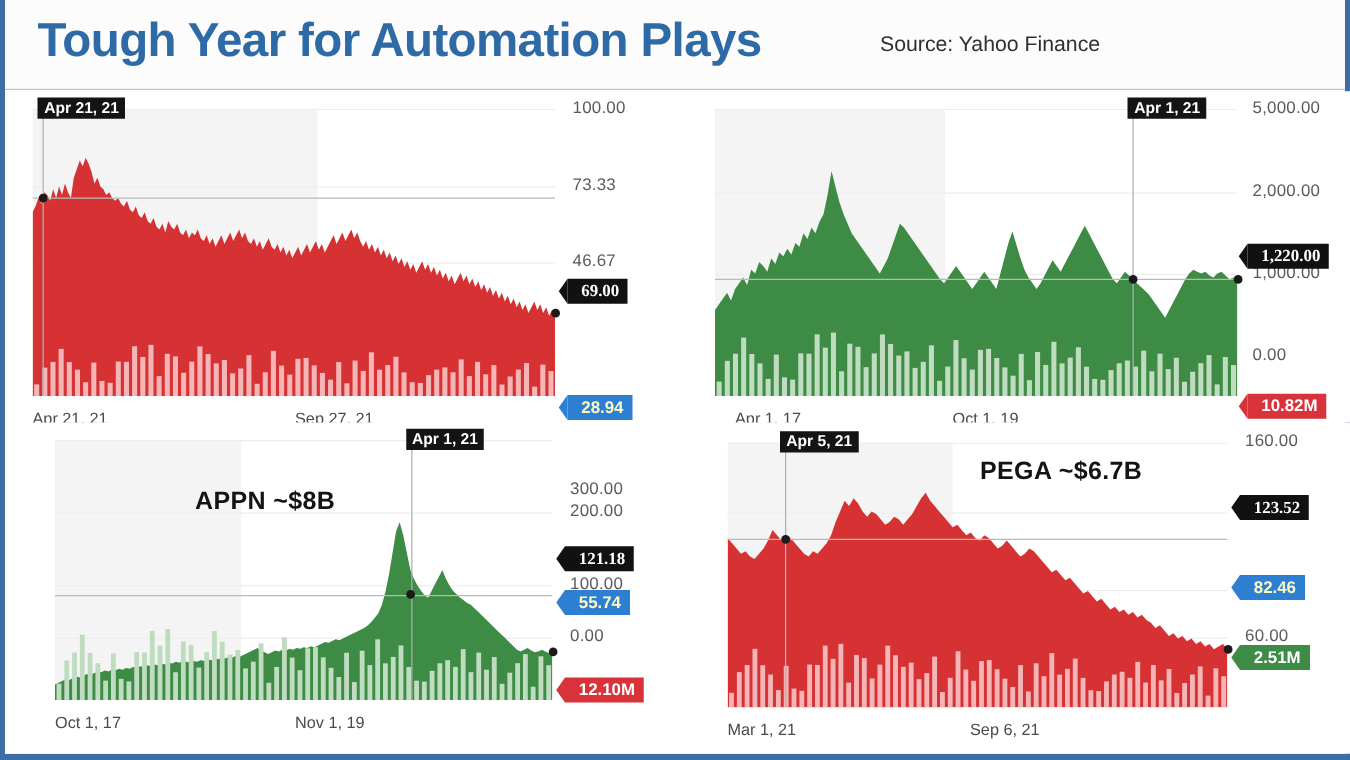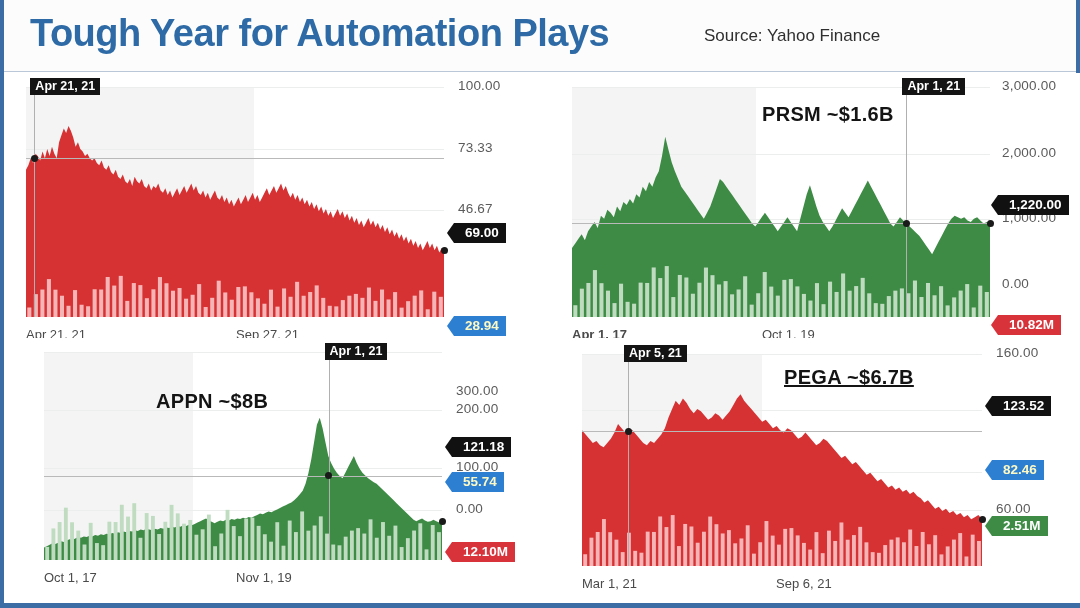--- a/index.html
+++ b/index.html
@@ -87,21 +87,21 @@
     font-size:13.5px;font-weight:bold;color:#ffffff;
     white-space:nowrap;box-sizing:border-box;
   }
   .badge::before{
     content:"";position:absolute;left:-7px;top:0;
     width:0;height:0;
     border-top:10px solid transparent;
     border-bottom:10px solid transparent;
     border-right:7px solid currentColor;
   }
-  .badge.black{background:#111111;color:#111111;}
+  .badge.black{background:#111111;color:#111111;font-family:Liberation Serif, serif;}
   .badge.black span{color:#ffffff;}
   .badge.blue{background:#2d7fd2;color:#2d7fd2;}
   .badge.blue span{color:#fef9c3;}
   .badge.green{background:#3d8b45;color:#3d8b45;}
   .badge.green span{color:#ffffff;}
   .badge.red{background:#d8333a;color:#d8333a;}
   .badge.red span{color:#ffffff;margin-top:28px;}
 
   
   .datepill{
@@ -294,26 +294,25 @@
                 <rect x="406.24" y="198.65" width="4.05" height="31.35" fill="#bfdcc0"></rect>
                 <rect x="412.78" y="205.02" width="4.05" height="24.98" fill="#bfdcc0"></rect>
               </svg>
               <div class="hline" style="top: 136.467px;"></div>
               <div class="vline" style="left: 334.4px;"></div>
             </div>
             <div class="dot" style="left: 334.4px; top: 136.467px;"></div>
             <div class="dot" style="left: 418px; top: 136.467px;"></div>
           </div>
           <div class="datepill" style="left: 358.4px; top: 5px;">Apr 1, 21</div>
-          <div class="cname" style="left: 218px; top: 30px;">PRSM ~$1.6B</div>
-          <div class="ytick" style="left: 458px; top: 5px;">3,000.00</div>
+          <div class="ytick" style="left: 458px; top: 5px;">5,000.00</div>
           <div class="ytick" style="left: 458px; top: 71.7px;">2,000.00</div>
           <div class="ytick" style="left: 458px; top: 137.25px;">1,000.00</div>
           <div class="ytick" style="left: 458px; top: 202.8px;">0.00</div>
-          <div class="xtick" style="left: 28px; top: 254px; font-weight: bold;">Apr 1, 17</div>
+          <div class="xtick" style="left: 44px; top: 254px;">Apr 1, 17</div>
           <div class="xtick" style="left: 218px; top: 254px;">Oct 1, 19</div>
           <div class="badge black" style="left: 454px; top: 122px;"><span>1,220.00</span></div>
           <div class="badge red" style="left: 454px; top: 242px;"><span>10.82M</span></div>
         </div>
       </div>
     <div class="cell bl">
         <div class="chart" id="c2">
           <div class="plot" style="left: 40px; top: 14px; width: 398px; height: 208px;">
             <div class="plot-inner">
               <div class="shade" style="width: 149.25px;"></div>
@@ -483,21 +482,21 @@
                 <rect x="388.75" y="180.65" width="3.88" height="31.35" fill="#f5b4b5"></rect>
                 <rect x="395.00" y="187.02" width="3.88" height="24.98" fill="#f5b4b5"></rect>
               </svg>
               <div class="hline" style="top: 77.3376px;"></div>
               <div class="vline" style="left: 46px;"></div>
             </div>
             <div class="dot" style="left: 46px; top: 77.3376px;"></div>
             <div class="dot" style="left: 400px; top: 165.36px;"></div>
           </div>
           <div class="datepill" style="left: 80px; top: 7px;">Apr 5, 21</div>
-          <div class="cname" style="left: 240px; top: 28px; text-decoration: underline;">PEGA ~$6.7B</div>
+          <div class="cname" style="left: 240px; top: 28px;">PEGA ~$6.7B</div>
           <div class="ytick" style="left: 452px; top: 7px;">160.00</div>
           <div class="ytick" style="left: 452px; top: 63.18px;">126.67</div>
           <div class="ytick" style="left: 452px; top: 124.66px;">93.33</div>
           <div class="ytick" style="left: 452px; top: 162.82px;">60.00</div>
           <div class="xtick" style="left: 38px; top: 238px;">Mar 1, 21</div>
           <div class="xtick" style="left: 232px; top: 238px;">Sep 6, 21</div>
           <div class="badge black" style="left: 448px; top: 58px;"><span>123.52</span></div>
           <div class="badge blue" style="left: 448px; top: 122px;"><span>82.46</span></div>
           <div class="badge green" style="left: 448px; top: 178px;"><span>2.51M</span></div>
         </div>

